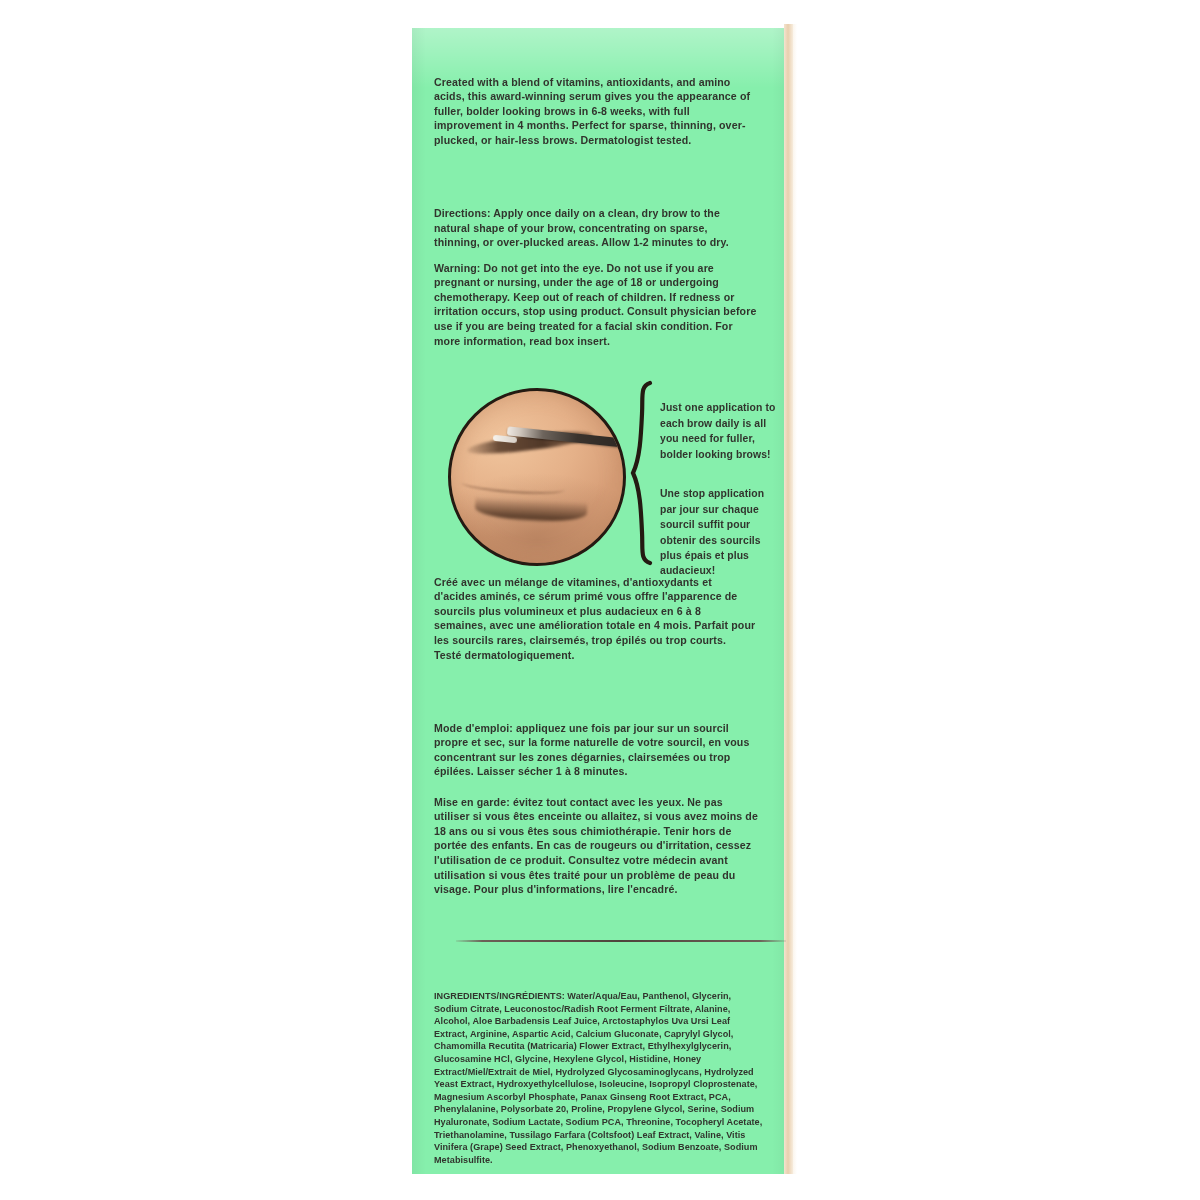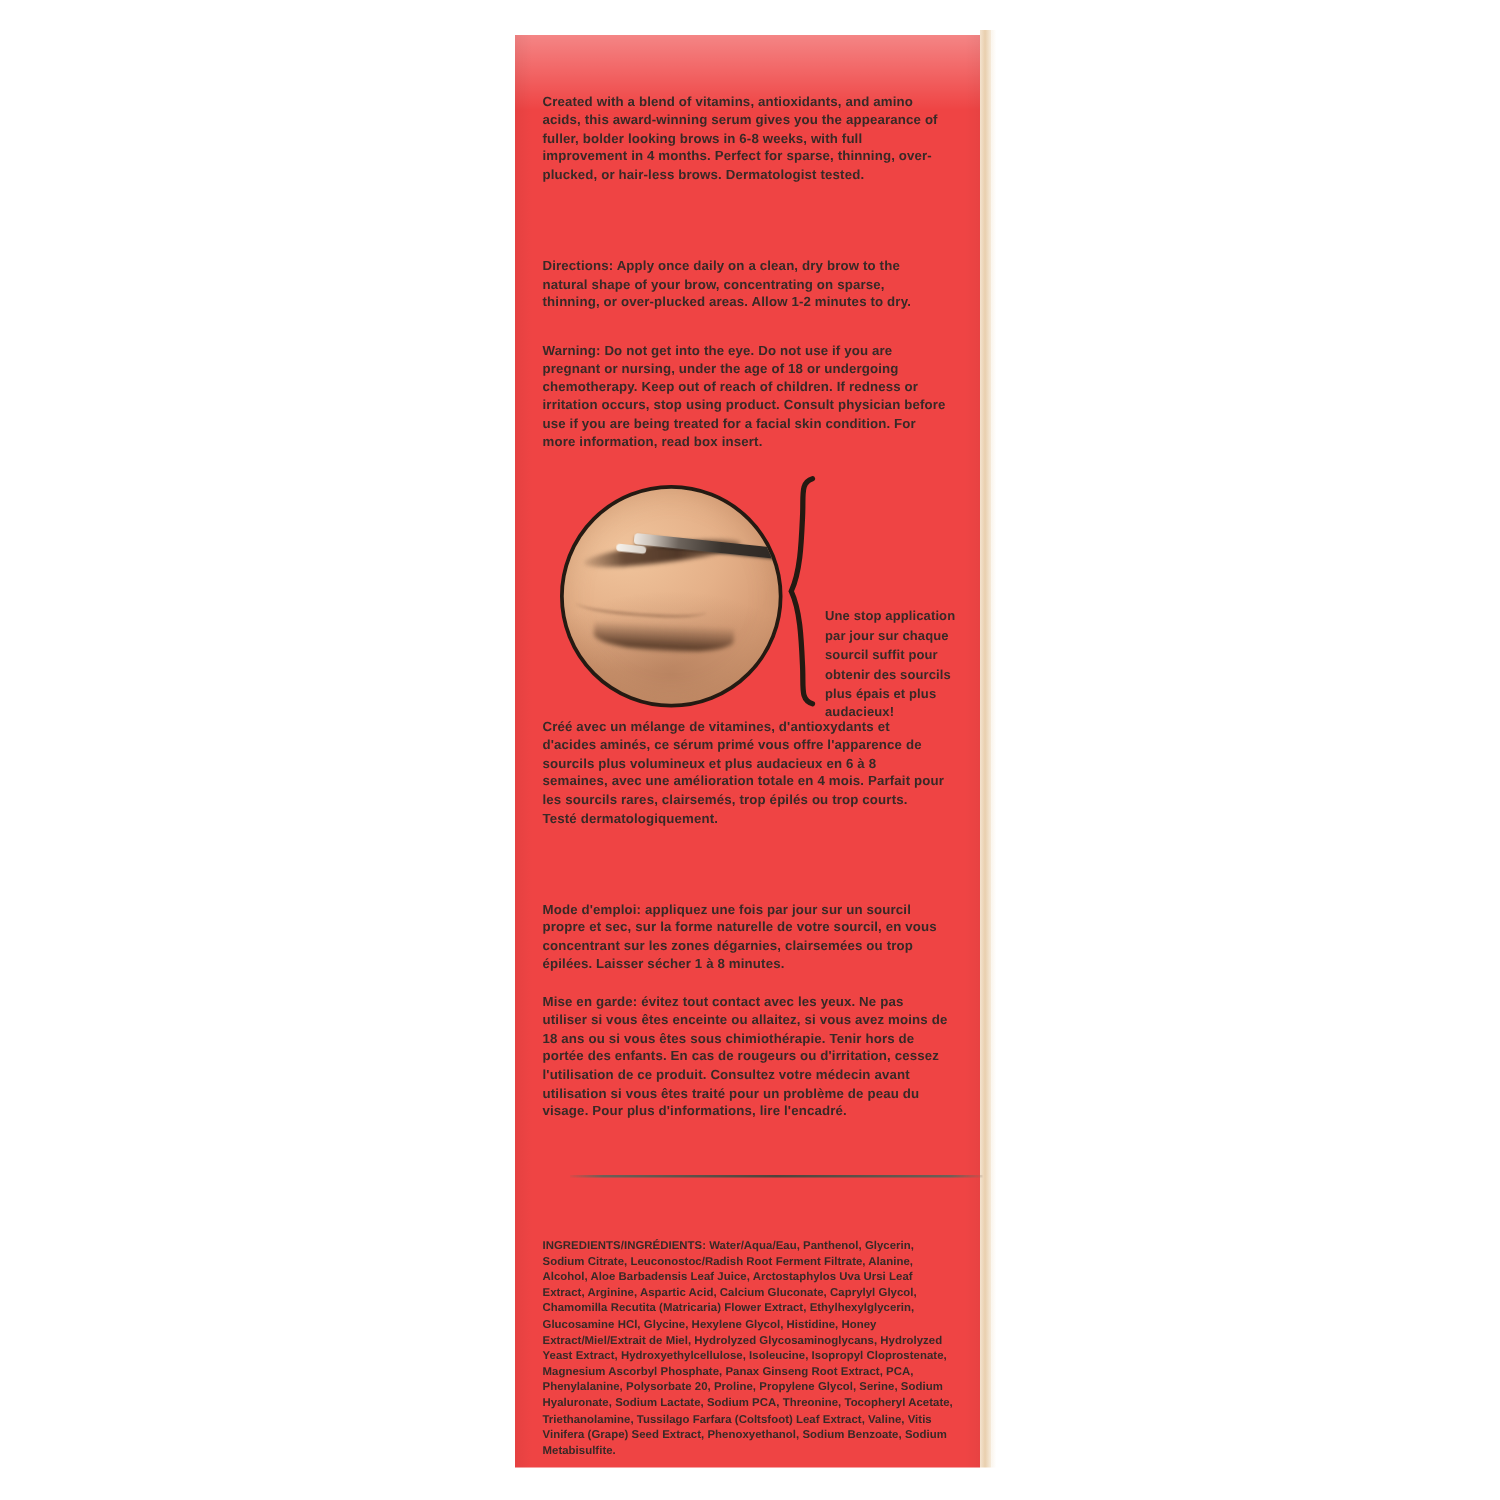--- a/index.html
+++ b/index.html
@@ -15,21 +15,21 @@
     overflow: hidden;
   }
 
   
   #carton {
     position: absolute;
     left: 412px;
     top: 28px;
     width: 372px;
     height: 1146px;
-    background: #ef4444;
+    background: #86efac;
     box-sizing: border-box;
   }
   
   #carton::before {
     content: "";
     position: absolute;
     inset: 0;
     background:
       linear-gradient(90deg, rgba(0,0,0,0.045) 0px, rgba(0,0,0,0.0) 14px),
       linear-gradient(270deg, rgba(0,0,0,0.03) 0px, rgba(0,0,0,0.0) 12px),
@@ -71,21 +71,21 @@
     letter-spacing: 0.12px;
     font-weight: 600;
     text-align: left;
     filter: blur(0.42px);
     opacity: 0.93;
   }
   .copy.fr { font-style: normal; }
 
   #block-intro     { top: 36px;  width: 320px; }
   #block-directions{ top: 162px; width: 318px; margin-top: 16px; }
-  #block-warning   { top: 235px; width: 328px; }
+  #block-warning   { top: 222px; width: 328px; }
 
   #block-fr-intro     { top: 536px; width: 322px; }
   #block-fr-directions{ top: 682px; width: 322px; }
   #block-fr-warning   { top: 756px; width: 324px; }
 
   
   #callout {
     position: absolute;
     top: 352px;
     left: 0;
@@ -241,20 +241,21 @@
         <div class="applicator"></div>
         <div class="applicator-tip"></div>
       </div>
 
       <div id="brace">
         <svg width="26" height="186" viewBox="0 0 26 186" fill="none" xmlns="http://www.w3.org/2000/svg">
           <path d="M20 3 C10 6, 13 16, 12 34 C11 56, 10 78, 3 93 C10 108, 11 130, 12 152 C13 170, 10 180, 20 183" stroke="#241a12" stroke-width="4.2" stroke-linecap="round" fill="none"></path>
         </svg>
       </div>
 
+      <p class="callout-text" id="callout-en">Just one application to each brow daily is all you need for fuller, bolder looking brows!</p>
 
       <p class="callout-text" id="callout-fr">Une stop application par jour sur chaque sourcil suffit pour obtenir des sourcils plus épais et plus audacieux!</p>
     </div>
 
     <p class="copy fr" id="block-fr-intro">Créé avec un mélange de vitamines, d'antioxydants et d'acides aminés, ce sérum primé vous offre l'apparence de sourcils plus volumineux et plus audacieux en 6 à 8 semaines, avec une amélioration totale en 4 mois. Parfait pour les sourcils rares, clairsemés, trop épilés ou trop courts. Testé dermatologiquement.</p>
 
     <p class="copy fr" id="block-fr-directions">Mode d'emploi: appliquez une fois par jour sur un sourcil propre et sec, sur la forme naturelle de votre sourcil, en vous concentrant sur les zones dégarnies, clairsemées ou trop épilées. Laisser sécher 1 à 8 minutes.</p>
 
     <p class="copy fr" id="block-fr-warning">Mise en garde: évitez tout contact avec les yeux. Ne pas utiliser si vous êtes enceinte ou allaitez, si vous avez moins de 18 ans ou si vous êtes sous chimiothérapie. Tenir hors de portée des enfants. En cas de rougeurs ou d'irritation, cessez l'utilisation de ce produit. Consultez votre médecin avant utilisation si vous êtes traité pour un problème de peau du visage. Pour plus d'informations, lire l'encadré.</p>
 

